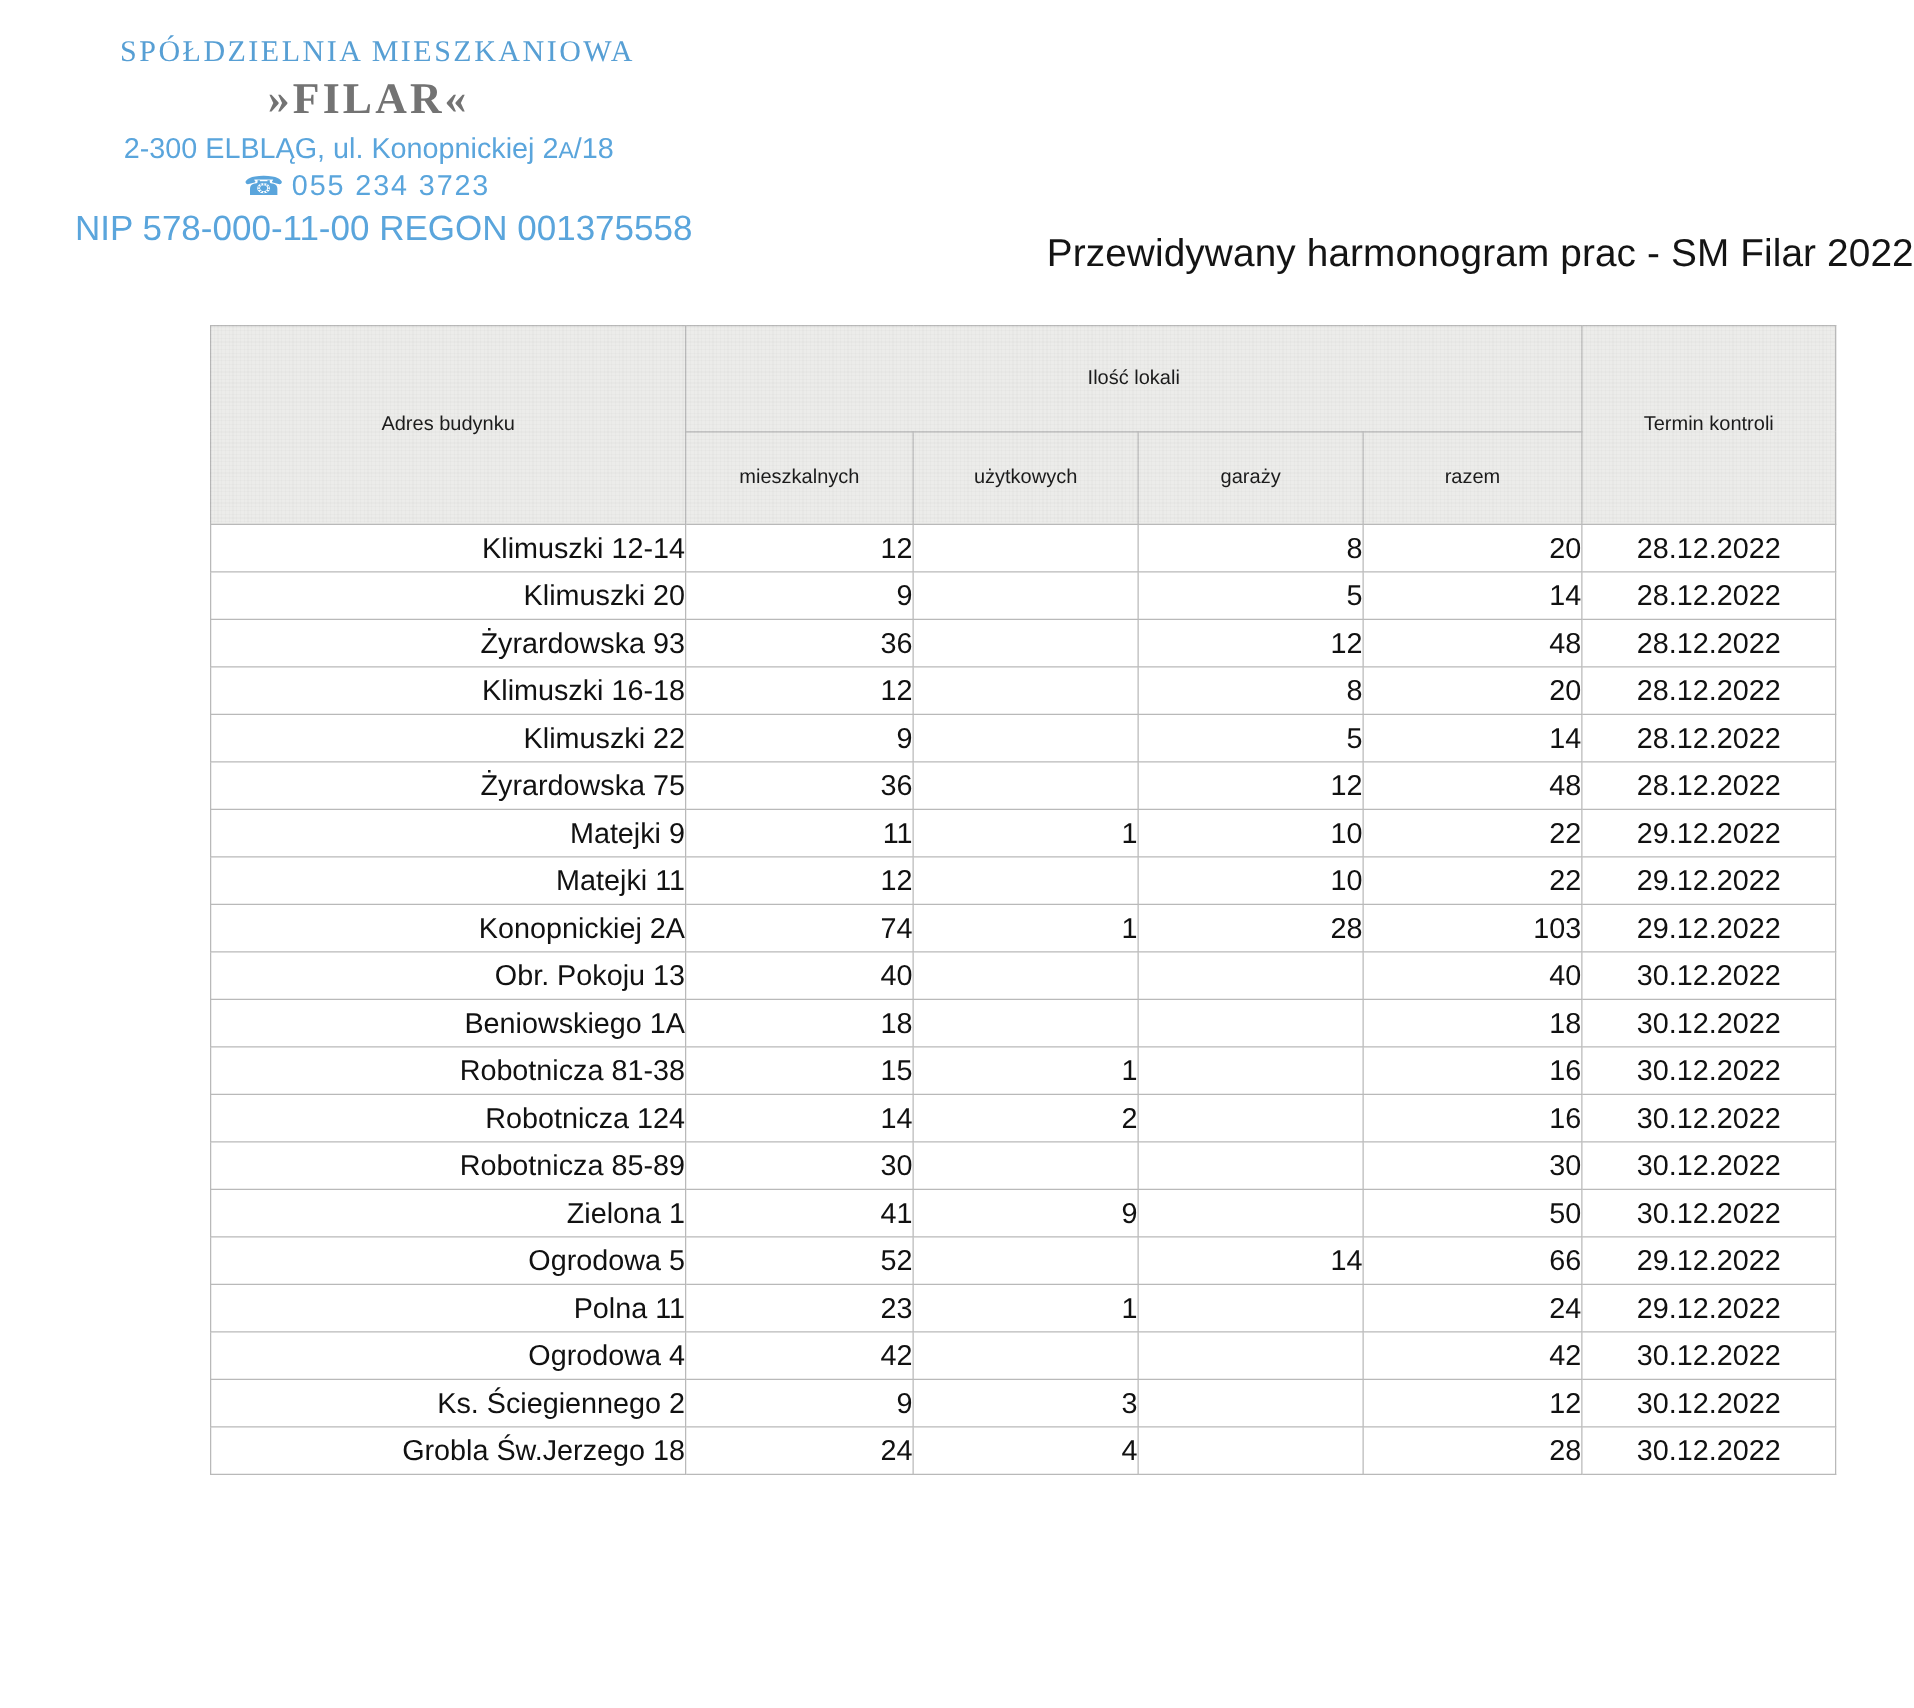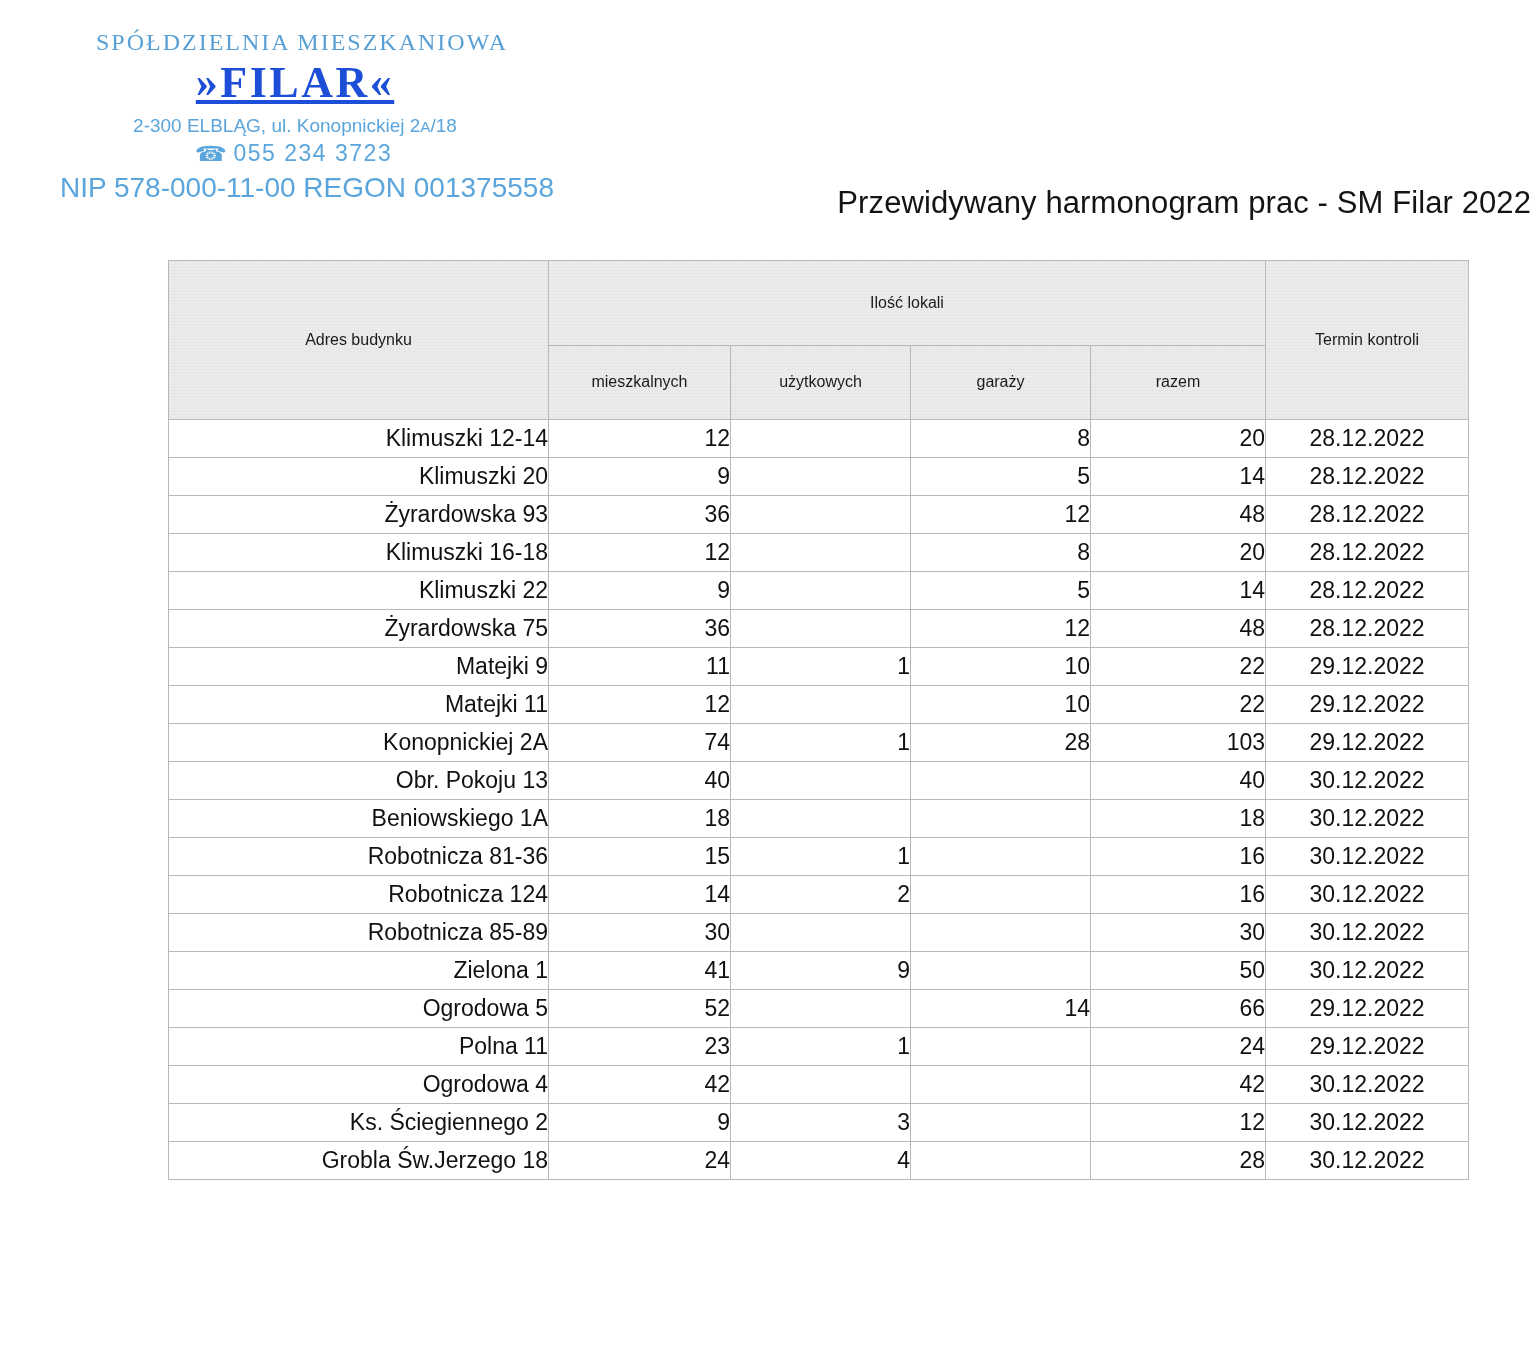--- a/index.html
+++ b/index.html
@@ -30,29 +30,28 @@
   #stamp .st-line1 {
     font-family: "Liberation Serif", serif;
     font-size: 24px;
     letter-spacing: 2.0px;
     color: #579fd4;
     white-space: nowrap;
     margin-left: 14px;
   }
   #stamp .st-line2 {
     font-family: "Liberation Serif", serif;
-    font-size: 44px;
+    font-size: 35px;
     font-weight: bold;
     letter-spacing: 2.5px;
-    color: #1d4ed8;
+    color: #737373;
     margin-top: 7px;
-    text-decoration: underline;
   }
   #stamp .st-line3 {
-    font-size: 19px;
+    font-size: 23px;
     color: #5aa5dc;
     margin-top: 11px;
     white-space: nowrap;
     letter-spacing: 0px;
   }
   #stamp .st-line4 {
     font-size: 23px;
     color: #5aa5dc;
     margin-top: 7px;
     letter-spacing: 1.5px;
@@ -275,21 +274,21 @@
         </tr>
         <tr>
           <td class="c-addr">Beniowskiego 1A</td>
           <td class="c-num">18</td>
           <td class="c-num"></td>
           <td class="c-num"></td>
           <td class="c-num">18</td>
           <td class="c-date">30.12.2022</td>
         </tr>
         <tr>
-          <td class="c-addr">Robotnicza 81-36</td>
+          <td class="c-addr">Robotnicza 81-38</td>
           <td class="c-num">15</td>
           <td class="c-num">1</td>
           <td class="c-num"></td>
           <td class="c-num">16</td>
           <td class="c-date">30.12.2022</td>
         </tr>
         <tr>
           <td class="c-addr">Robotnicza 124</td>
           <td class="c-num">14</td>
           <td class="c-num">2</td>

